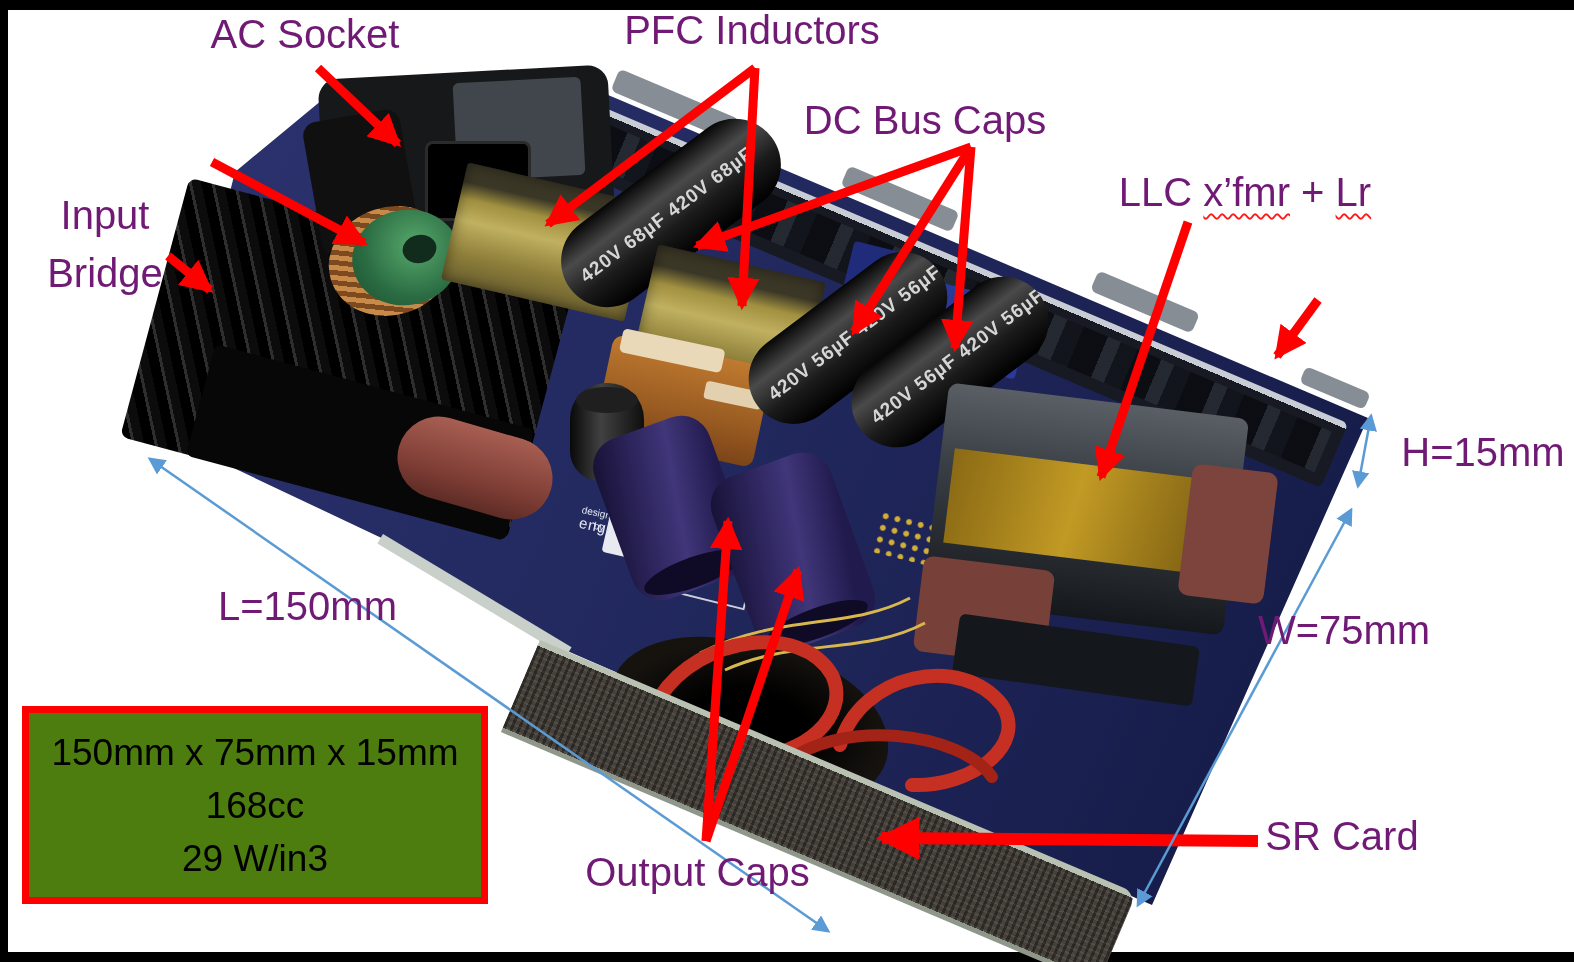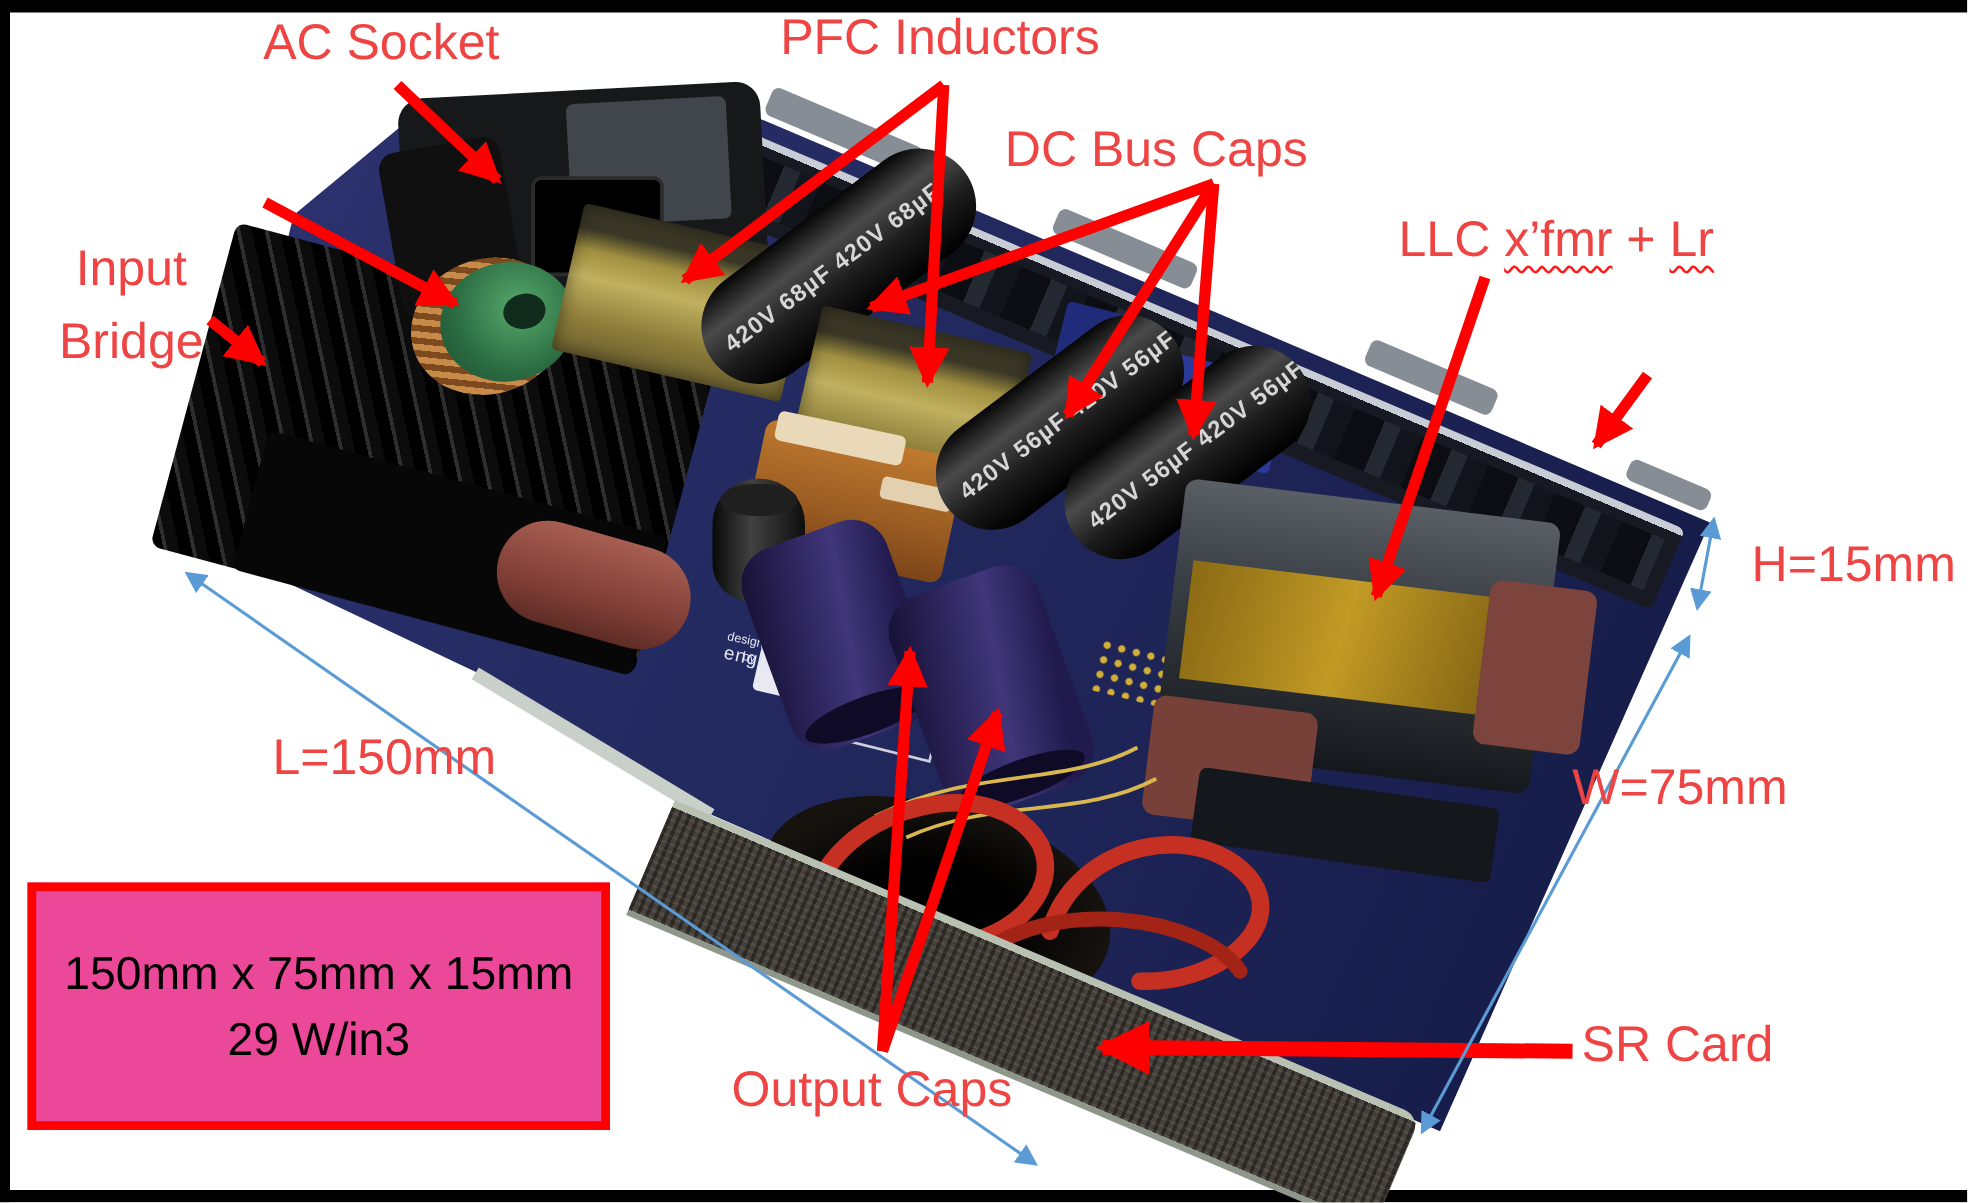--- a/index.html
+++ b/index.html
@@ -6,37 +6,37 @@
   body{font-family:"Liberation Sans",sans-serif;}
   .stage{position:relative;width:1574px;height:962px;background:#ffffff;overflow:hidden;}
 
   
   .bar{position:absolute;background:#000;}
   .bar.top{left:0;top:0;width:1574px;height:10px;}
   .bar.bottom{left:0;top:952px;width:1574px;height:10px;}
   .bar.left{left:0;top:0;width:8px;height:962px;}
 
   
-  .lbl{position:absolute;color:#ef4444;font-size:40px;line-height:1.1;text-align:center;white-space:pre-line;z-index:6;}
+  .lbl{position:absolute;color:#701a75;font-size:40px;line-height:1.1;text-align:center;white-space:pre-line;z-index:6;}
   .lbl.ac{left:200px;top:12px;width:210px;}
   .lbl.pfc{left:606px;top:8px;width:292px;}
   .lbl.emi{left:50px;top:110px;width:200px;}
   .lbl.bridge{left:25px;top:186px;width:160px;line-height:58px;text-align:center;}
   .lbl.dc{left:800px;top:98px;width:250px;}
   .lbl.llc{left:1100px;top:170px;width:290px;}
   .lbl.gan{left:1308px;top:274px;width:165px;line-height:59px;}
   .lbl.hdim{left:1392px;top:430px;width:182px;text-align:center;}
   .lbl.wdim{left:1244px;top:608px;width:200px;}
   .lbl.ldim{left:205px;top:584px;width:205px;}
   .lbl.sr{left:1262px;top:814px;width:160px;}
   .lbl.out{left:575px;top:850px;width:245px;}
   .wavy{text-decoration-line:underline;text-decoration-style:wavy;text-decoration-color:#ff1a1a;text-decoration-thickness:2px;text-underline-offset:7px;text-decoration-skip-ink:none;}
 
   
-  .specbox{position:absolute;left:22px;top:706px;width:452px;height:184px;background:#ec4899;border:7px solid #FE0000;z-index:6;display:flex;flex-direction:column;justify-content:center;gap:4px;}
+  .specbox{position:absolute;left:22px;top:706px;width:452px;height:184px;background:#4d7c0f;border:7px solid #FE0000;z-index:6;display:flex;flex-direction:column;justify-content:center;gap:4px;}
   .specbox div{font-size:37px;color:#000;text-align:center;line-height:49px;}
 
   
   svg.arrows{position:absolute;left:0;top:0;width:1574px;height:962px;z-index:5;}
 
   
   .photo{position:absolute;left:140px;top:55px;width:1235px;height:870px;z-index:1;}
   .photo *{position:absolute;}
   .boardface{left:0;top:0;width:100%;height:100%;
     clip-path:polygon(95px 117px,182px 45px,420px 20px,480px 45px,1228px 363px,1012px 850px,425px 595px,250px 487px,28px 382px);
@@ -249,19 +249,20 @@
   <div class="lbl dc">DC Bus Caps</div>
   <div class="lbl llc"><span>LLC </span><span class="wavy">x’fmr</span><span> + </span><span class="wavy">Lr</span></div>
   <div class="lbl hdim">H=15mm</div>
   <div class="lbl wdim">W=75mm</div>
   <div class="lbl ldim">L=150mm</div>
   <div class="lbl sr">SR Card</div>
   <div class="lbl out">Output Caps</div>
 
   <div class="specbox">
     <div>150mm x 75mm x 15mm</div>
+    <div>168cc</div>
     <div>29 W/in3</div>
   </div>
 
   <div class="bar top"></div>
   <div class="bar bottom"></div>
   <div class="bar left"></div>
 </div>
 
 </body></html>

